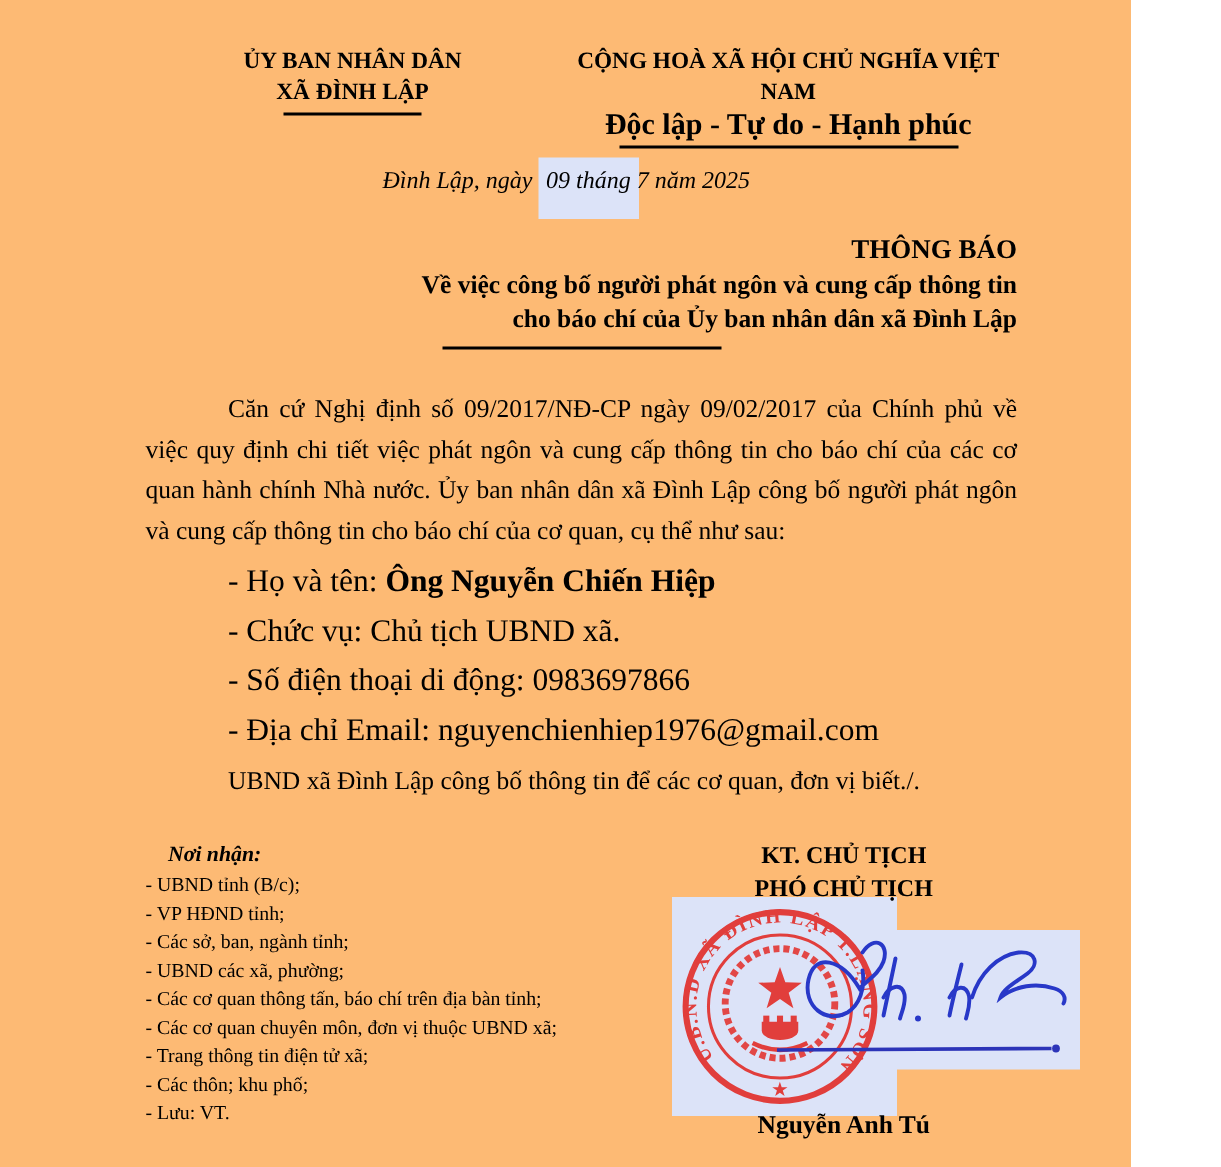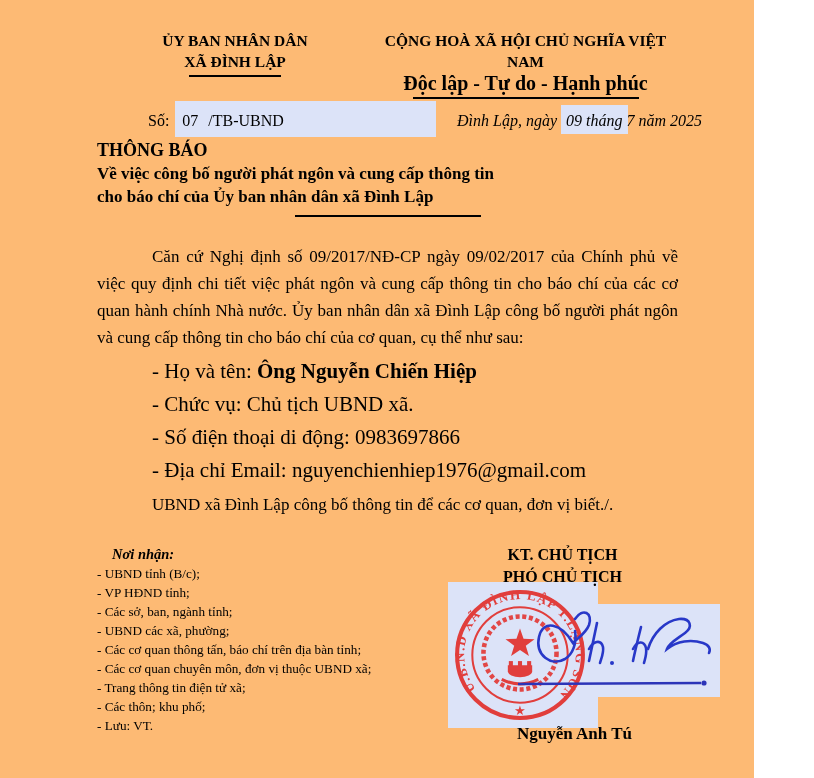--- a/index.html
+++ b/index.html
@@ -17,25 +17,25 @@
   .rule { height:2px; background:#000; margin:3px auto 0 auto; }
   .rule-left { width:92px; }
   .rule-right { width:226px; }
 
   
   .meta-row { display:flex; margin-top:13px; align-items:baseline; }
   .meta-left { width:360px; flex-shrink:0; padding-left:51px; font-size:16px; white-space:nowrap; }
   .meta-right { flex:1; text-align:center; font-style:italic; font-size:16px; padding-right:20px; white-space:nowrap; }
   .num-chip { background:#dce3f8; padding:11px 152px 8px 7px; margin-left:6px; }
   .num-suffix { margin-left:10px; }
-  .date-chip { background:#dce3f8; padding:7px 46px 5px 5px; margin-right:-46px; }
+  .date-chip { background:#dce3f8; padding:7px 46px 17px 5px; margin-right:-46px; }
   .date-suffix { position:relative; }
 
   
-  .title-block { text-align:left; margin-top:8px; }
+  .title-block { text-align:right; margin-top:24px; }
   .doc-title { font-weight:bold; font-size:18px; line-height:24px; }
   .doc-subtitle { font-weight:bold; font-size:17px; line-height:23px; }
   .title-rule { width:186px; height:2px; background:#000; margin:7px auto 0 auto; }
 
   
   .body-par { margin-top:26px; font-size:17px; line-height:27px; text-align:justify; text-indent:55px; }
   .info-list { margin-top:7px; }
   .info-item { font-size:21px; line-height:27px; padding-left:55px; margin-top:6px; }
   .item-value { font-weight:bold; }
   .closing { font-size:17px; line-height:27px; padding-left:55px; margin-top:7px; }
@@ -45,21 +45,21 @@
   .recipients { width:350px; flex-shrink:0; }
   .recipients-title { font-weight:bold; font-style:italic; font-size:14.5px; padding-left:15px; line-height:20px; }
   .recipient-item { font-size:13.2px; line-height:19px; }
 
   .signature-block { position:relative; width:344px; height:242px; }
   .sig-title { text-align:center; font-weight:bold; font-size:16px; line-height:22px; position:relative; z-index:3; }
   .seal-hl  { position:absolute; left:1px;  top:38px; width:150px; height:146px; background:#dce3f8; z-index:0; }
   .sign-hl  { position:absolute; left:113px; top:60px; width:160px; height:93px;  background:#dce3f8; z-index:0; }
   .seal-svg { position:absolute; left:4px; top:42px; z-index:2; }
   .sign-svg { position:absolute; left:66px; top:55px; z-index:2; }
-  .signer   { position:absolute; top:180px; left:12px; width:100%; text-align:center;
+  .signer   { position:absolute; top:180px; left:0; width:100%; text-align:center;
               font-weight:bold; font-size:17px; z-index:3; }
 </style>
 </head>
 <body>
 
 <div class="page">
 
   <div class="header">
     <div class="header-left">
       <div class="org-line">ỦY BAN NHÂN DÂN</div>
@@ -67,23 +67,20 @@
       <div class="rule rule-left"></div>
     </div>
     <div class="header-right">
       <div class="nat-line1">CỘNG HOÀ XÃ HỘI CHỦ NGHĨA VIỆT NAM</div>
       <div class="nat-line2">Độc lập - Tự do - Hạnh phúc</div>
       <div class="rule rule-right"></div>
     </div>
   </div>
 
   <div class="meta-row">
-    <div class="meta-left">
-      <span>Số:</span><span class="num-chip"><span>07</span><span class="num-suffix">/TB-UBND</span></span>
-    </div>
     <div class="meta-right">
       <span>Đình Lập, ngày </span><span class="date-chip">09</span><span class="date-suffix"> tháng 7 năm 2025</span>
     </div>
   </div>
 
   <div class="title-block">
     <div class="doc-title">THÔNG BÁO</div>
     <div class="doc-subtitle">Về việc công bố người phát ngôn và cung cấp thông tin</div>
     <div class="doc-subtitle">cho báo chí của Ủy ban nhân dân xã Đình Lập</div>
     <div class="title-rule"></div>

